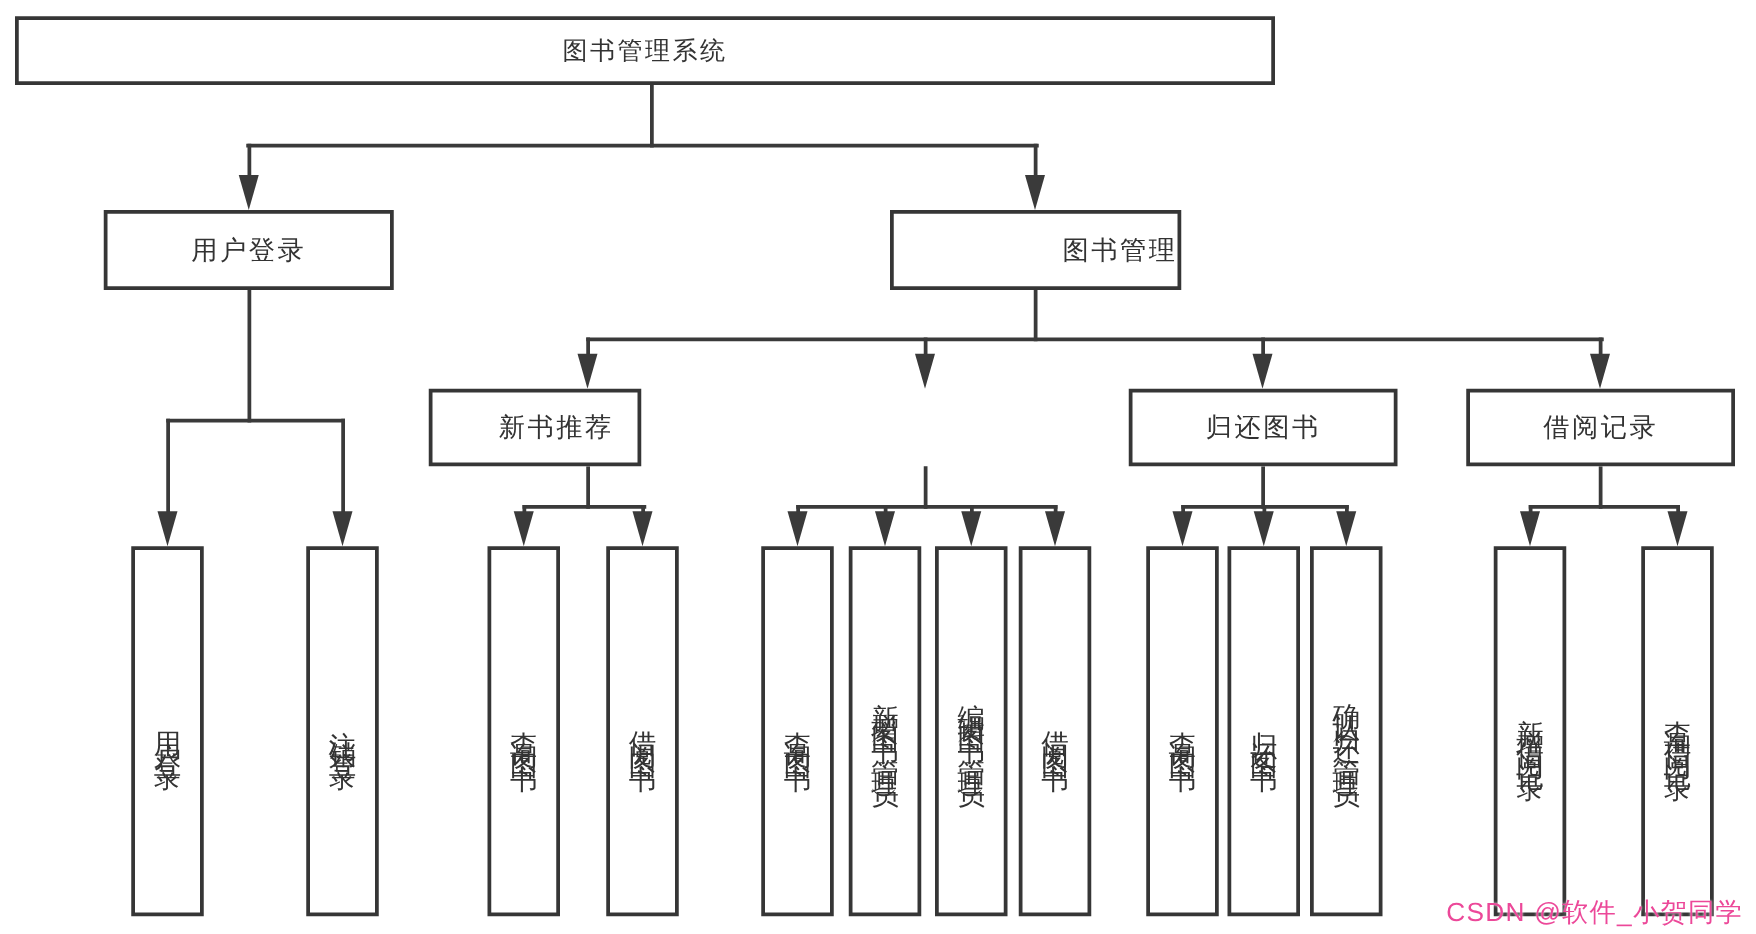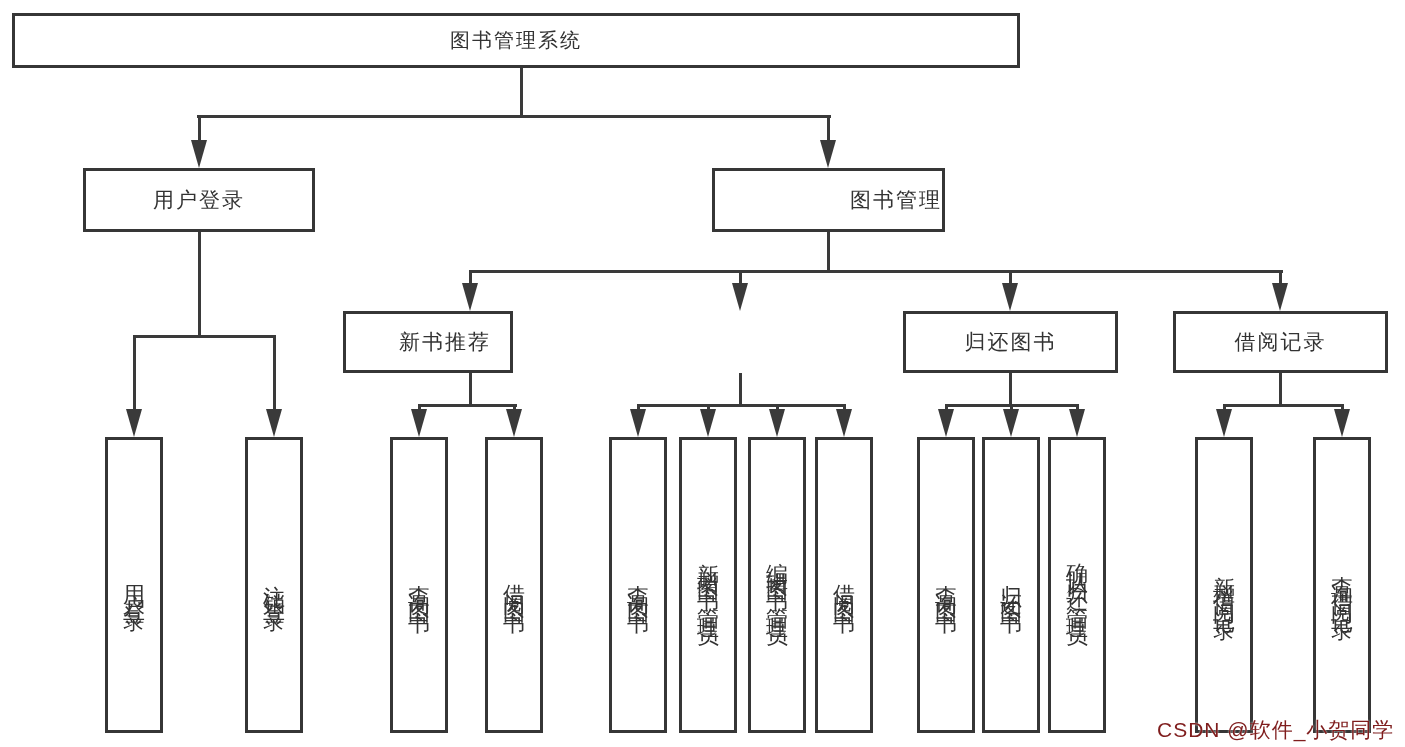--- a/index.html
+++ b/index.html
@@ -49,21 +49,21 @@
     border-left: 8px solid transparent;
     border-right: 8px solid transparent;
     border-top: 28px solid #3a3a3a;
     z-index: 1;
   }
   .watermark {
     position: absolute;
     left: 1157px;
     top: 716px;
     font-size: 21px;
-    color: #7f1d1d;
+    color: #ec4899;
     letter-spacing: 1px;
     white-space: nowrap;
     z-index: 3;
     text-shadow: 0 0 2px #ffffff;
   }
 </style>
 </head>
 <body>
 
 <div class="stage">

